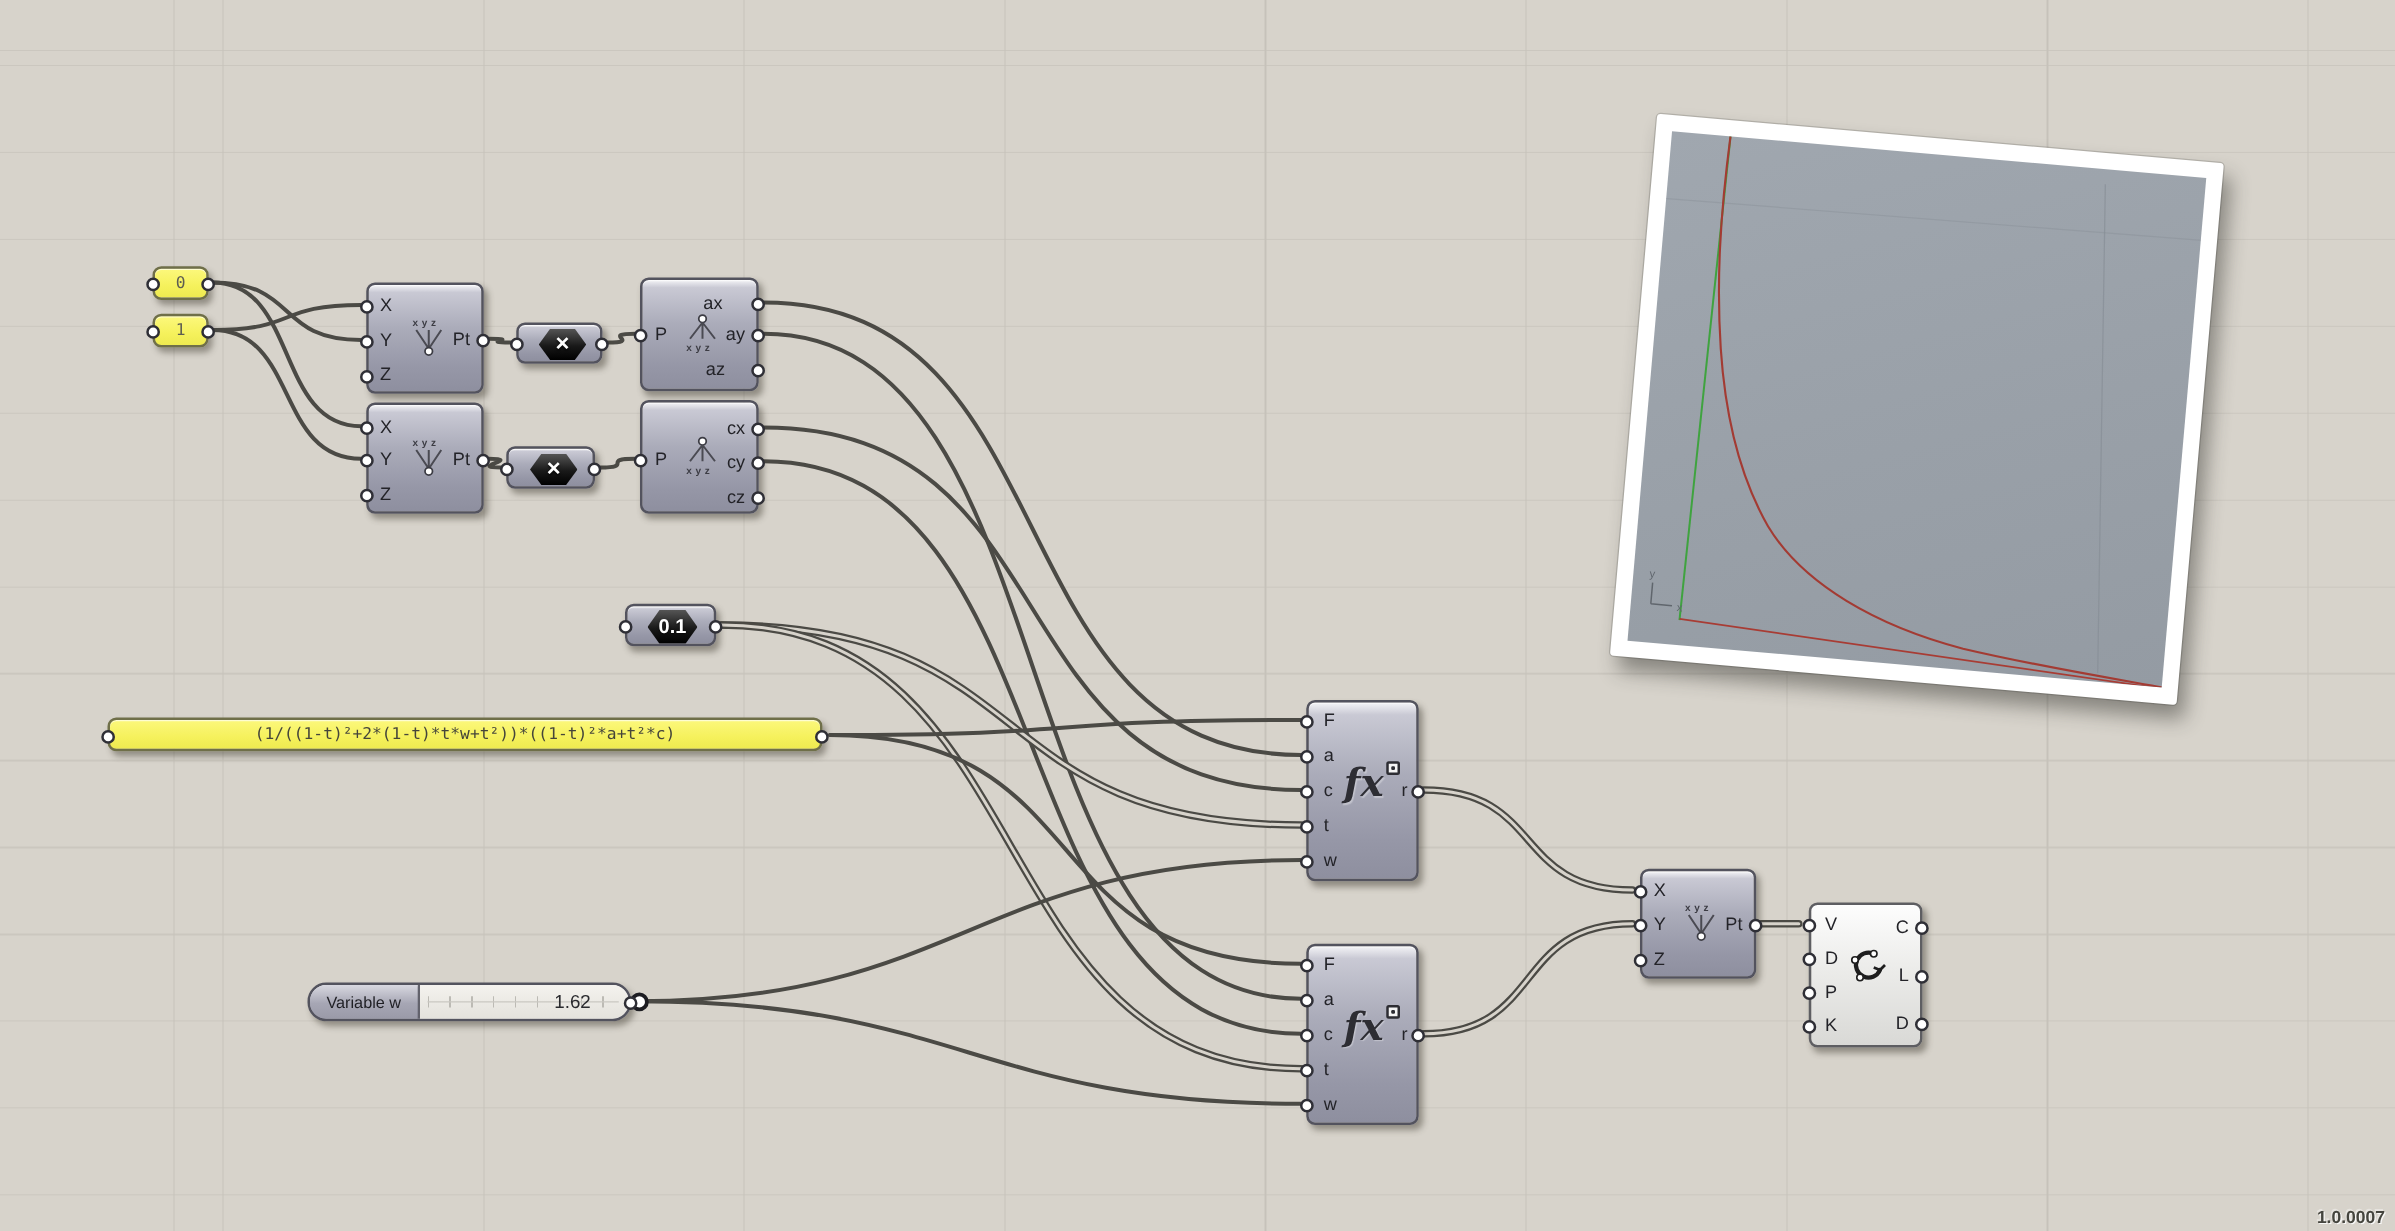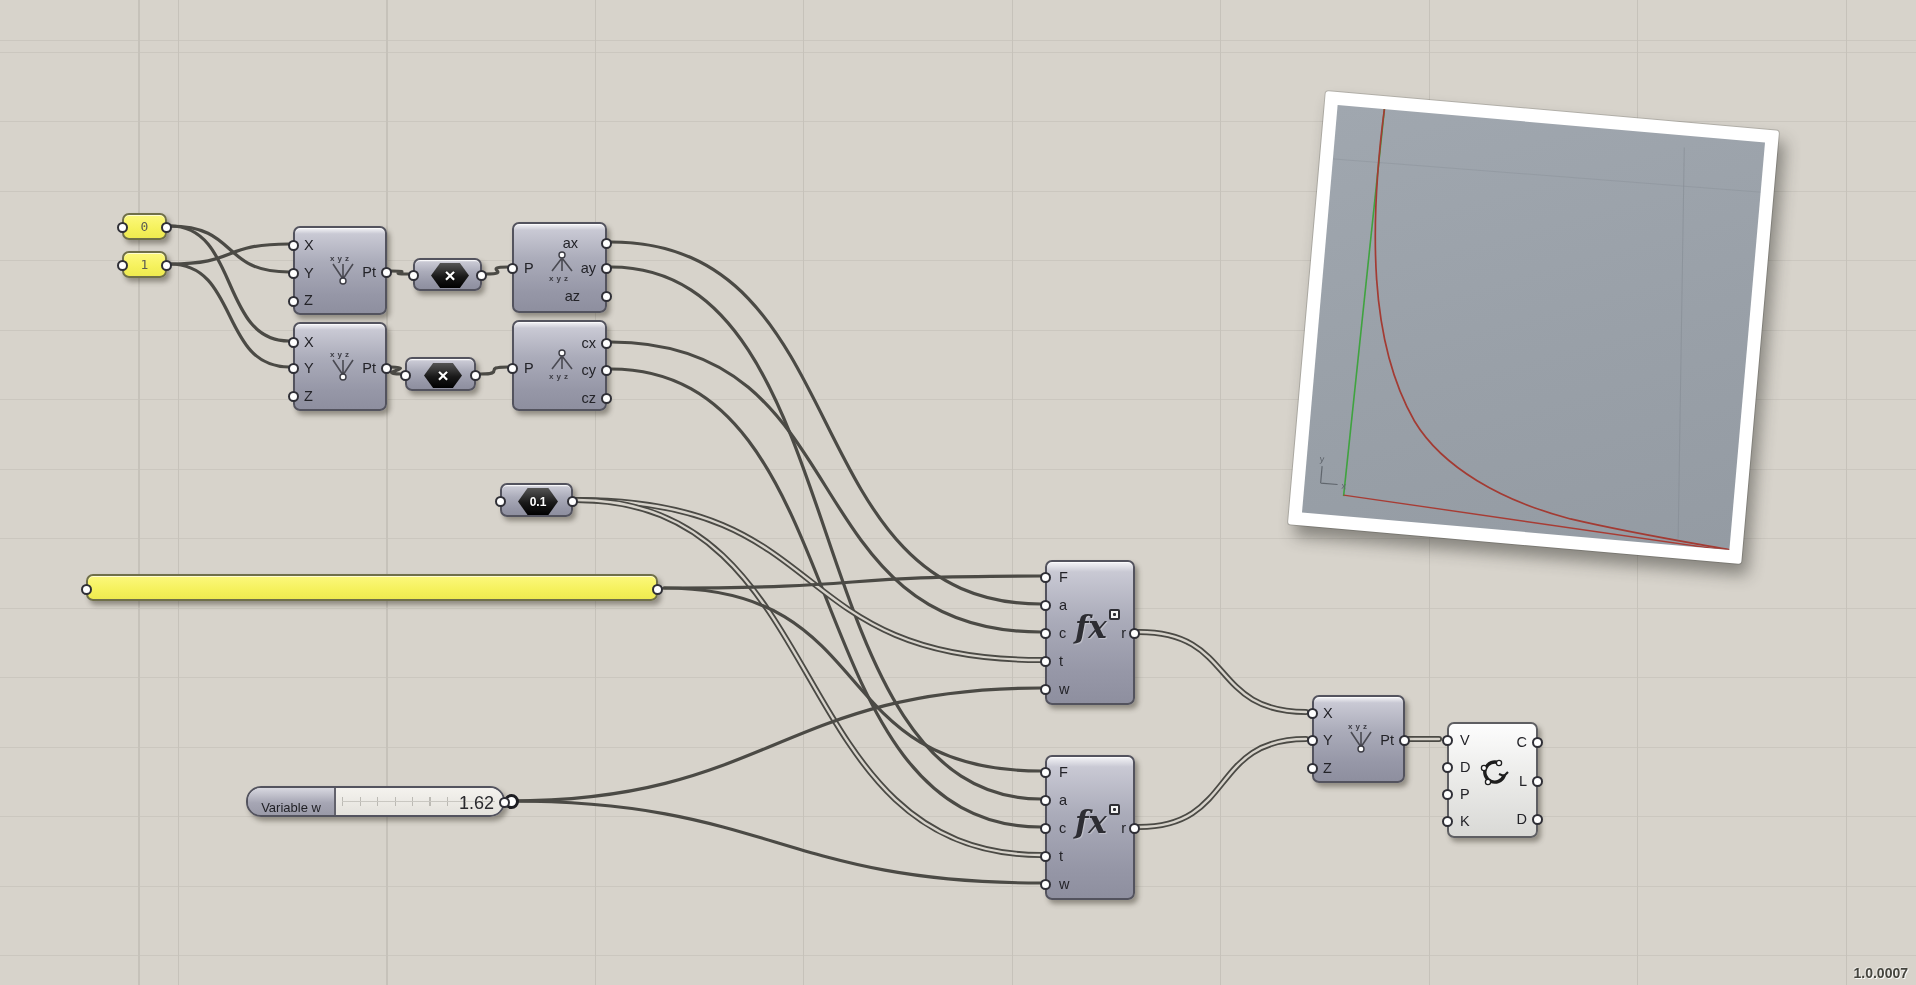--- a/index.html
+++ b/index.html
@@ -23,28 +23,28 @@
   .icon-svg{position:absolute}
   .hex{position:absolute;display:flex;align-items:center;justify-content:center;
     clip-path:polygon(24% 0,76% 0,100% 50%,76% 100%,24% 100%,0 50%);
     background:linear-gradient(180deg,#555 0%,#191919 55%,#000 100%);}
   .hex-glyph{color:#fff;font-weight:bold;text-shadow:0 1px 2px rgba(0,0,0,.8)}
   .fxg{position:absolute;font-family:"DejaVu Serif",serif;font-style:italic;font-weight:bold;
     font-size:31px;color:#2d2d33;line-height:30px;text-shadow:1px 1px 1px rgba(255,255,255,.35)}
   .fxbox{position:absolute;width:11px;height:11px;background:#f4f4f4;border:2px solid #2d2d33;border-radius:2px}
   .fxbox::after{content:'';position:absolute;inset:2px;background:#2d2d33;border-radius:1px}
   .slider-cap{position:absolute;left:0;top:0;bottom:0;width:88px;border-right:2px solid #62626c;
-    border-radius:13px 0 0 13px;display:flex;align-items:flex-end;justify-content:center;
+    border-radius:13px 0 0 13px;display:flex;align-items:center;justify-content:center;
     background:linear-gradient(#d8d8e0,#a6a6b4 55%,#9a9aa8);font-size:13px;color:#1f1f24}
   .slider-track{position:absolute;left:88px;right:0;top:0;bottom:0;border-radius:0 13px 13px 0;
     background:linear-gradient(#f4f2ee,#e4e2dc)}
   .ticks{position:absolute;left:6px;right:8px;top:9px;height:9px;
     background:repeating-linear-gradient(to right,#bcbab4 0 1px,transparent 1px 17.5px)}
   .midline{position:absolute;left:6px;right:8px;top:13px;height:1px;background:#c9c7c1}
-  .slider-value{position:absolute;left:86px;width:72px;top:5px;text-align:right;font-size:18px;color:#2a2a2e}
+  .slider-value{position:absolute;left:86px;width:72px;top:5px;text-align:center;font-size:15px;color:#2a2a2e}
   .slider-knob{position:absolute;left:168px;top:6px;width:15px;height:15px;border-radius:50%;
     background:#fff;border:3.5px solid #1d1d22}
   #viewport{position:absolute;left:1306px;top:110px;width:455px;height:435px;background:#fff;border-radius:3px;
     transform:rotate(5deg);z-index:4;
     box-shadow:7px 11px 16px rgba(40,40,35,.45),0 0 0 1px rgba(120,120,115,.35)}
   #vp-inner{position:absolute;inset:13px;background:linear-gradient(160deg,#a0a7af 0%,#99a0a8 55%,#949ba3 100%);overflow:hidden}
   #version{position:absolute;right:8px;bottom:4px;font-size:14px;font-weight:bold;color:#45453e;z-index:5;
     text-shadow:1px 1px 0 rgba(255,255,255,.85),-1px -1px 0 rgba(255,255,255,.4)}
 </style>
 </head>
@@ -170,27 +170,28 @@
       <circle cx="18" cy="5" r="3" fill="#fff" stroke="#3c3c44" stroke-width="1.4"></circle>
       <path d="M18,8 L8,21 M18,8 L18,21 M18,8 L28,21" stroke="#4a4a52" stroke-width="1.6" fill="none"></path>
       <text x="5" y="31" font-size="8" font-weight="bold" fill="#3c3c44" letter-spacing="3">xyz</text>
     </svg>
   </div>
 
   <div class="comp" style="left:500px;top:483px;width:73px;height:34px">
     <span class="sock" style="left:-7px;top:11px"></span>
     <span class="sock" style="right:-7px;top:11px"></span>
     <div class="hex" style="left:16px;top:3px;width:40px;height:27px">
-      <span class="hex-glyph" style="font-size:12px;line-height:14px">0.1</span>
+      <span class="hex-glyph" style="font-size:16px;line-height:14px">0.1</span>
     </div>
   </div>
 
   <div class="comp yellow" style="left:86px;top:574px;width:572px;height:27px">
     <span class="sock" style="left:-7px;top:8px"></span>
     <span class="sock" style="right:-7px;top:8px"></span>
+    <div class="ptext" style="color:#45453a;font-size:13px">(1/((1-t)²+2*(1-t)*t*w+t²))*((1-t)²*a+t²*c)</div>
   </div>
 
   <div class="comp" style="left:1045px;top:560px;width:90px;height:145px">
     <span class="sock" style="left:-7px;top:10px"></span>
     <span class="sock" style="left:-7px;top:38px"></span>
     <span class="sock" style="left:-7px;top:66px"></span>
     <span class="sock" style="left:-7px;top:94px"></span>
     <span class="sock" style="left:-7px;top:122px"></span>
     <span class="sock" style="right:-7px;top:66px"></span>
     <span class="plabel" style="left:12px;top:7px">F</span>

